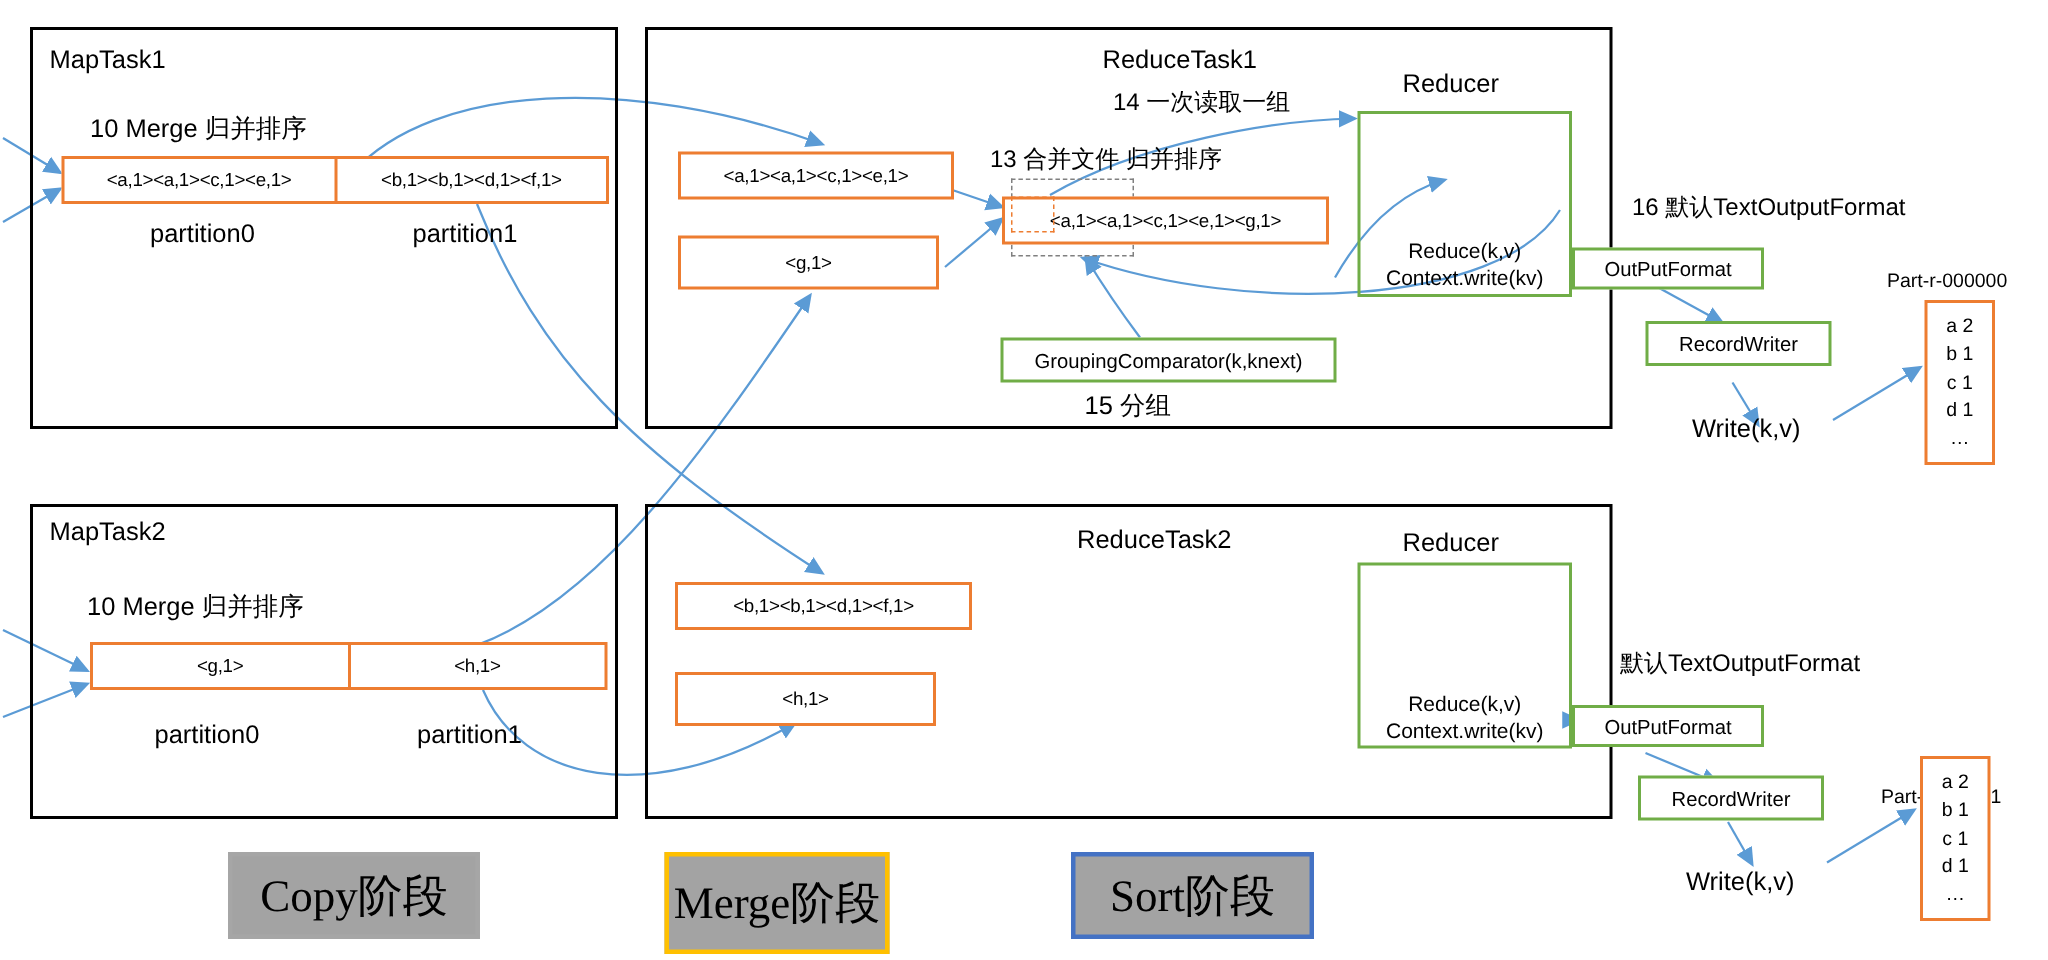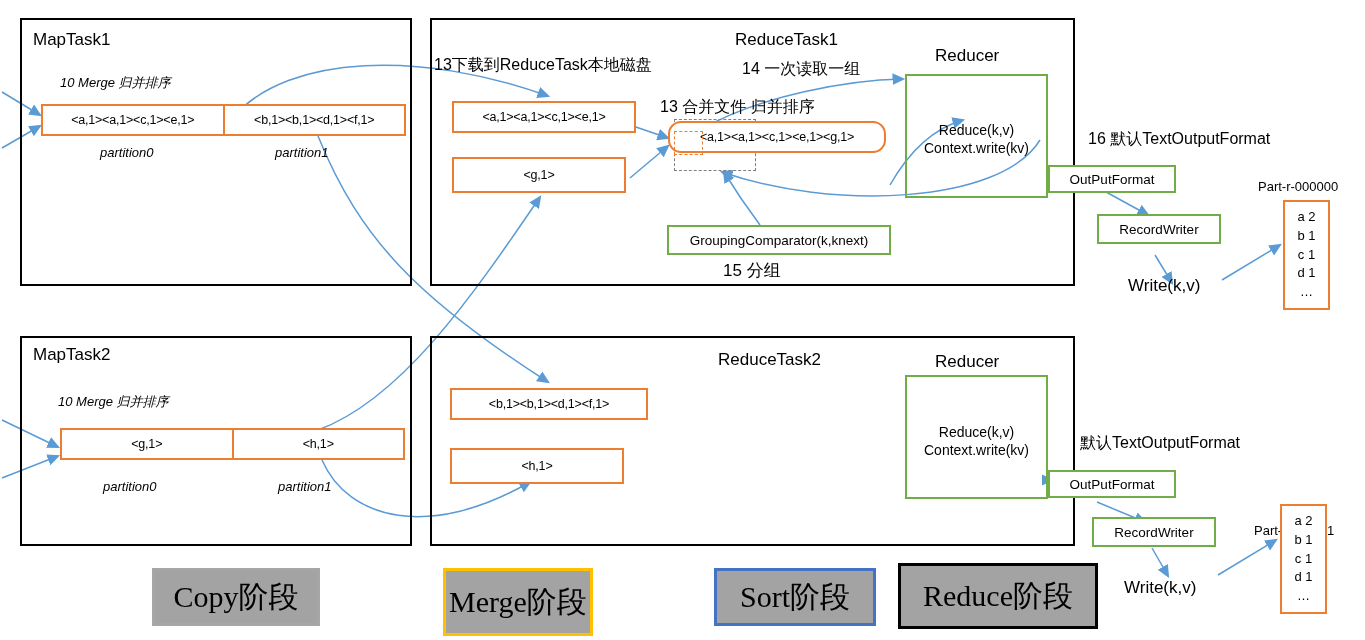--- a/index.html
+++ b/index.html
@@ -16,24 +16,24 @@
   .obox .half{flex:1;display:flex;align-items:center;justify-content:center;height:100%;}
   .obox .half.first{border-right:2.5px solid #ED7D31;}
   
   .gbox{border:2.5px solid #70AD47;background:#fff;display:flex;align-items:center;
         justify-content:center;font-size:13.5px;white-space:nowrap;}
   .gcol{border:2.5px solid #70AD47;background:transparent;}
   
   .lbl{white-space:pre;line-height:1.15;}
   .t17{font-size:17px;}
   .t16{font-size:16px;}
-  .t15{font-size:13px;font-style:italic;}
+  .t15{font-size:17px;}
   .t14{font-size:14px;}
   .t13{font-size:13px;}
-  .center{text-align:center;}
+  .center{text-align:center;margin-top:37px;}
   
   .fbox{border:2.5px solid #ED7D31;background:#fff;display:flex;flex-direction:column;
         align-items:center;justify-content:center;font-size:13px;line-height:1.45;}
   
   .legend{border:3px solid #000;background:#a3a3a3;display:flex;align-items:center;
           justify-content:center;font-family:"Liberation Serif","DejaVu Serif",serif;
           font-size:30px;}
   .legend.gray{border-color:#A6A6A6;}
   .legend.gold{border-color:#FFC000;}
   .legend.blue{border-color:#4472C4;}
@@ -112,29 +112,28 @@
   <div class="abs lbl t15" style="left:58px;top:395px;">10 Merge 归并排序</div>
   <div class="abs obox split" style="left:60px;top:428px;width:345px;height:32px;">
     <div class="half first">&lt;g,1&gt;</div>
     <div class="half">&lt;h,1&gt;</div>
   </div>
   <div class="abs lbl t15" style="left:103px;top:480px;">partition0</div>
   <div class="abs lbl t15" style="left:278px;top:480px;">partition1</div>
 
   <div class="abs frame" style="left:430px;top:18px;width:645px;height:268px;"></div>
   <div class="abs lbl t17" style="left:735px;top:30px;">ReduceTask1</div>
-  <div class="abs lbl t16" style="left:434px;top:56px;">13下载到ReduceTask本地磁盘</div>
   <div class="abs lbl t16" style="left:742px;top:60px;">14 一次读取一组</div>
   <div class="abs lbl t16" style="left:660px;top:98px;">13 合并文件 归并排序</div>
 
   <div class="abs obox" style="left:452px;top:101px;width:184px;height:32px;">&lt;a,1&gt;&lt;a,1&gt;&lt;c,1&gt;&lt;e,1&gt;</div>
   <div class="abs obox" style="left:452px;top:157px;width:174px;height:36px;">&lt;g,1&gt;</div>
 
   <div class="abs dashbox" style="left:674px;top:119px;width:82px;height:52px;"></div>
-  <div class="abs obox" style="left:668px;top:121px;width:218px;height:32px;border-radius:13px;">&lt;a,1&gt;&lt;a,1&gt;&lt;c,1&gt;&lt;e,1&gt;&lt;g,1&gt;</div>
+  <div class="abs obox" style="left:668px;top:131px;width:218px;height:32px;">&lt;a,1&gt;&lt;a,1&gt;&lt;c,1&gt;&lt;e,1&gt;&lt;g,1&gt;</div>
   <div class="abs dashbox-orange" style="left:674px;top:131px;width:29px;height:24px;"></div>
 
   <div class="abs gbox" style="left:667px;top:225px;width:224px;height:30px;">GroupingComparator(k,knext)</div>
   <div class="abs lbl t17" style="left:723px;top:261px;">15 分组</div>
 
   <div class="abs lbl t17" style="left:935px;top:46px;">Reducer</div>
   <div class="abs gcol" style="left:905px;top:74px;width:143px;height:124px;"></div>
   <div class="abs lbl t14 center" style="left:905px;top:122px;width:143px;">Reduce(k,v)</div>
   <div class="abs lbl t14 center" style="left:905px;top:140px;width:143px;">Context.write(kv)</div>
 
@@ -173,15 +172,14 @@
     <span>a 2</span>
     <span>b 1</span>
     <span>c 1</span>
     <span>d 1</span>
     <span>…</span>
   </div>
 
   <div class="abs legend gray" style="left:152px;top:568px;width:168px;height:58px;">Copy阶段</div>
   <div class="abs legend gold" style="left:443px;top:568px;width:150px;height:68px;">Merge阶段</div>
   <div class="abs legend blue" style="left:684px;top:568px;width:162px;height:58px;margin-left:30px;">Sort阶段</div>
-  <div class="abs legend black" style="left:898px;top:563px;width:200px;height:66px;">Reduce阶段</div>
 
 </div>
 
 </body></html>

